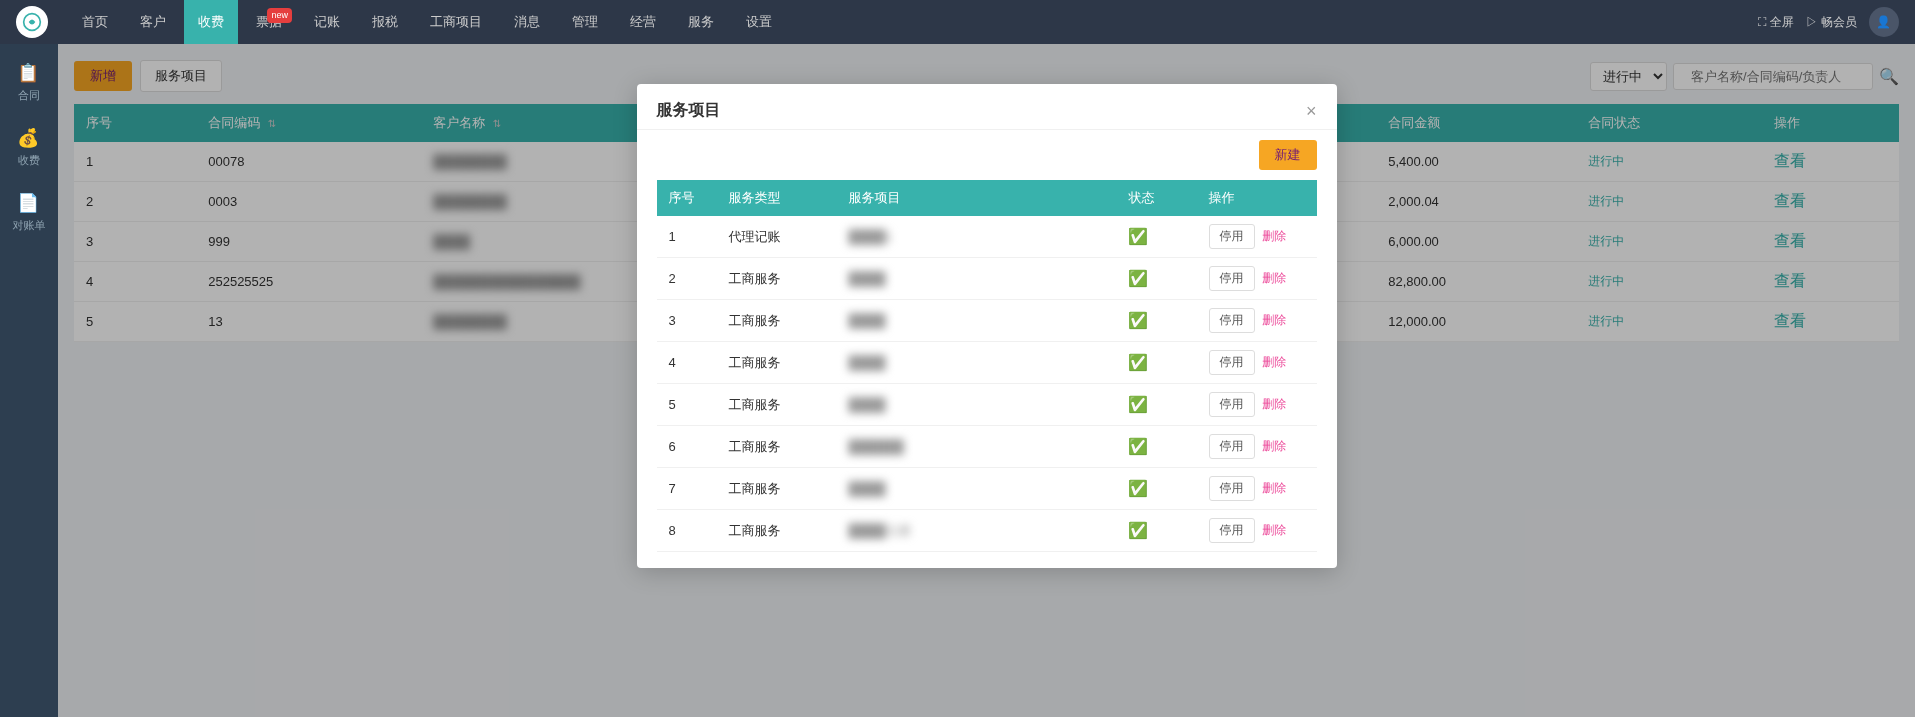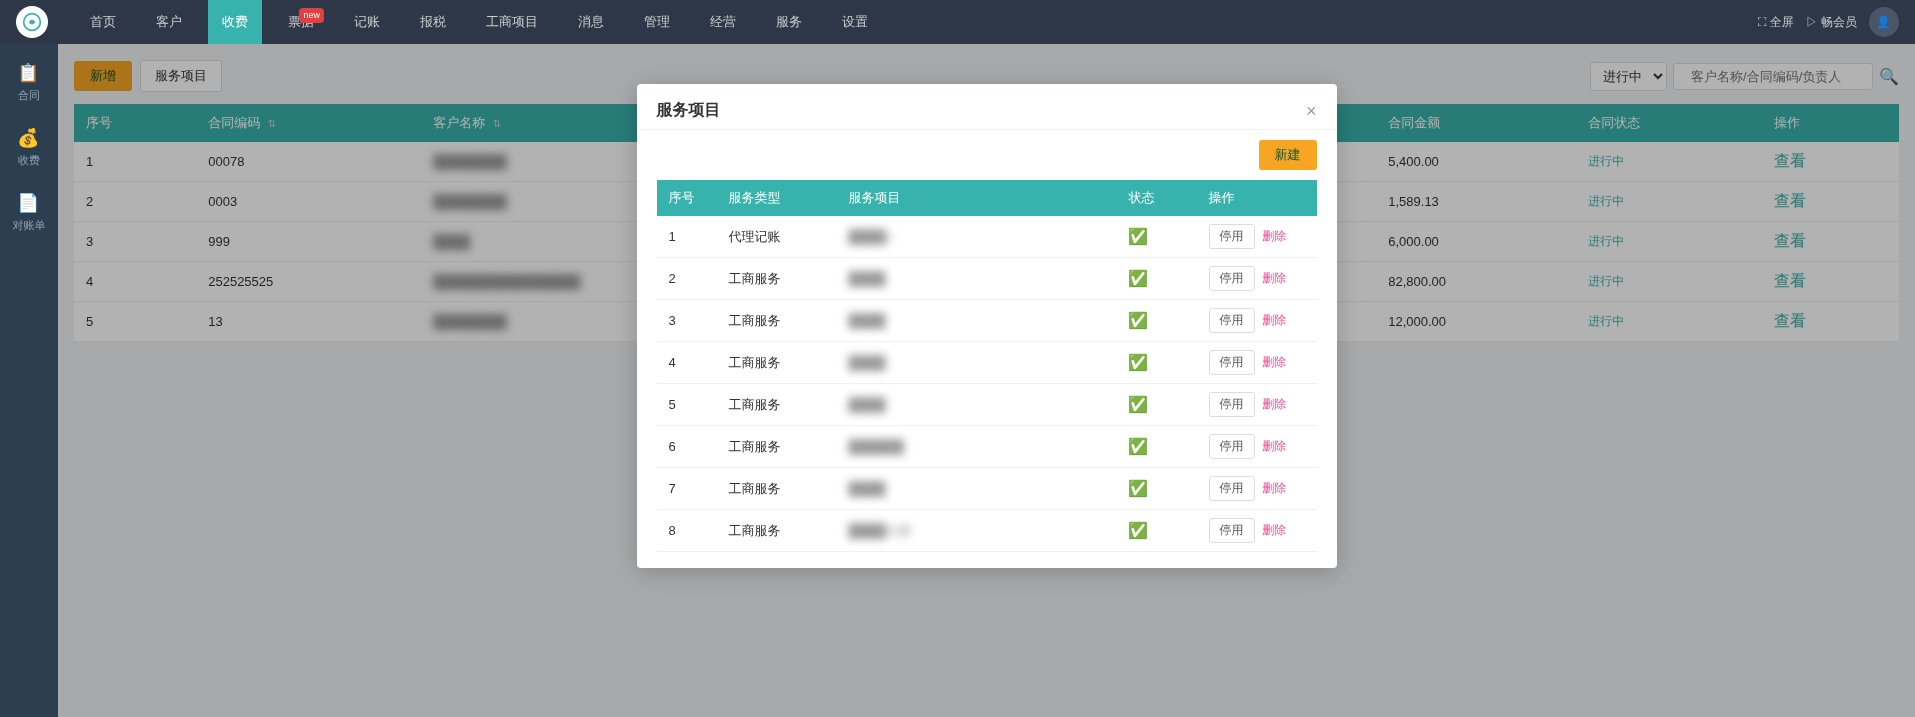--- a/index.html
+++ b/index.html
@@ -1,21 +1,21 @@
 <!DOCTYPE html>
 <html><head>
   <meta charset="utf-8">
   <style>
     * { box-sizing: border-box; margin: 0; padding: 0; font-family: "Microsoft YaHei", "PingFang SC", sans-serif; }
     body { background: #f0f2f5; font-size: 13px; }
 
     
     .top-nav {
       display: flex; align-items: center;
-      background: #2d3748; height: 44px; padding: 0 16px; gap: 12px;
+      background: #2d3748; height: 44px; padding: 0 16px; gap: 4px;
     }
     .top-nav .logo {
       width: 32px; height: 32px; border-radius: 50%; background: #fff;
       display: flex; align-items: center; justify-content: center;
       margin-right: 16px; flex-shrink: 0;
     }
     .top-nav .logo svg { width: 20px; height: 20px; }
     .nav-item {
       padding: 0 14px; color: #ccc; font-size: 13px; cursor: pointer;
       height: 44px; display: flex; align-items: center; position: relative;
@@ -52,21 +52,21 @@
     
     .content-area {
       flex: 1; padding: 16px; overflow: auto; position: relative;
     }
 
     
     .toolbar {
       display: flex; align-items: center; gap: 8px; margin-bottom: 12px;
     }
     .btn-new {
-      background: #f6a623; color: #14532d; border: none; padding: 6px 16px;
+      background: #f6a623; color: #701a75; border: none; padding: 6px 16px;
       border-radius: 3px; cursor: pointer; font-size: 13px;
     }
     .btn-service {
       background: #fff; border: 1px solid #ddd; padding: 6px 14px;
       border-radius: 3px; cursor: pointer; font-size: 13px; color: #333;
     }
     .toolbar-right {
       margin-left: auto; display: flex; align-items: center; gap: 6px;
     }
     .status-select {
@@ -266,21 +266,21 @@
     <td>5,400.00</td>
     <td><span class="status-badge">进行中</span></td>
     <td><span class="action-link">查看</span></td>
   </tr>
           <tr>
     <td>2</td>
     <td>0003</td>
     <td><span class="blurred">████████</span></td>
     <td>小规模记账</td>
     <td>202305-202404</td>
-    <td>1,589.13</td>
+    <td>2,000.04</td>
     <td><span class="status-badge">进行中</span></td>
     <td><span class="action-link">查看</span></td>
   </tr>
           <tr>
     <td>3</td>
     <td>999</td>
     <td><span class="blurred">████</span></td>
     <td>小规模记账</td>
     <td>202305-202404</td>
     <td>6,000.00</td>

